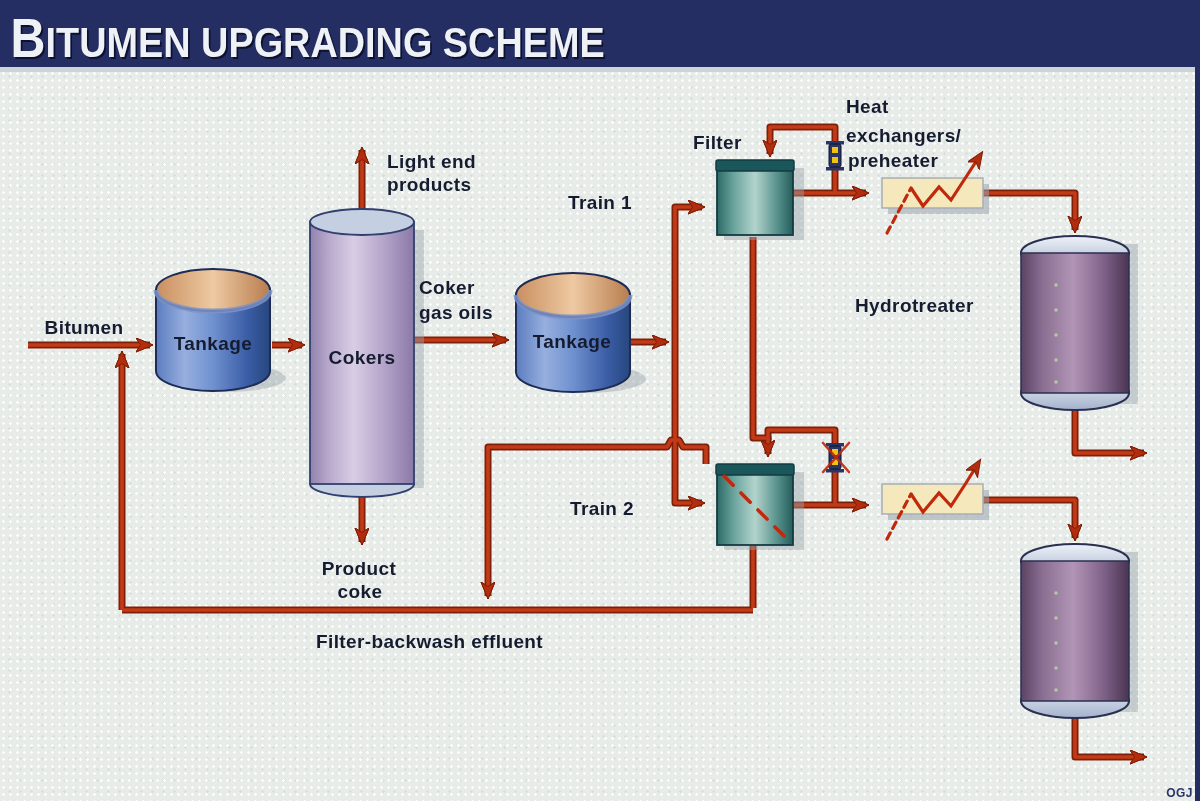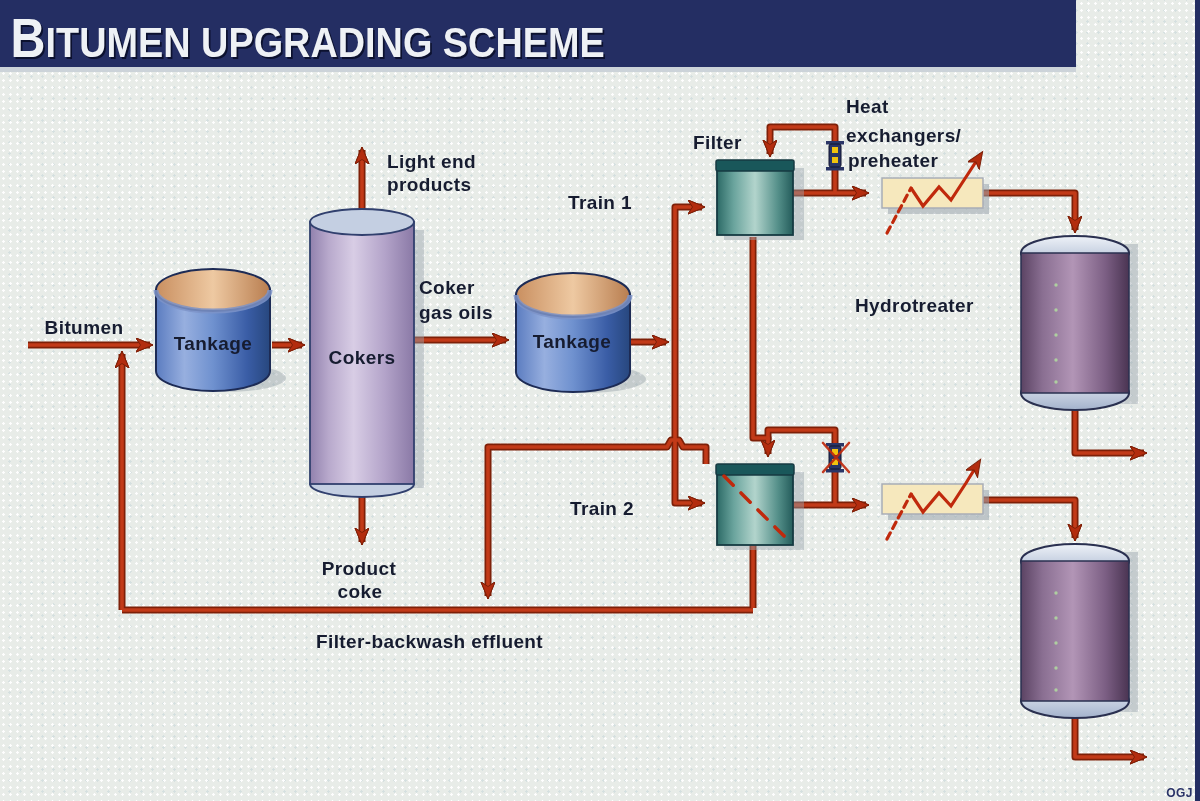--- a/index.html
+++ b/index.html
@@ -7,21 +7,21 @@
     position:relative;width:1200px;height:801px;overflow:hidden;
     background-color:#e8ece8;
     background-image:
       radial-gradient(circle, rgba(255,255,255,.95) 1px, transparent 1.5px),
       radial-gradient(circle, rgba(170,195,205,.30) 1px, transparent 1.4px);
     background-size:7px 7px, 11px 11px;
     background-position:0 0, 4px 5px;
     font-family:"Liberation Sans", sans-serif;
   }
   .titlebar{
-    position:absolute;left:0;top:0;width:1076px;height:72px;
+    position:absolute;left:0;top:0;width:1200px;height:72px;
     background:#242e63;border-bottom:5px solid #ccd3d9;box-sizing:border-box;
     z-index:3;
   }
   .titlebar h1{
     margin:0;padding:8px 0 0 12px;color:#eef1f5;
     font-size:43px;font-weight:bold;letter-spacing:0px;line-height:1.1;
     transform:scaleX(.88);transform-origin:left center;white-space:nowrap;
     text-shadow:2px 2px 0 rgba(8,12,38,.85);
   }
   .titlebar h1::first-letter{font-size:55px;}

